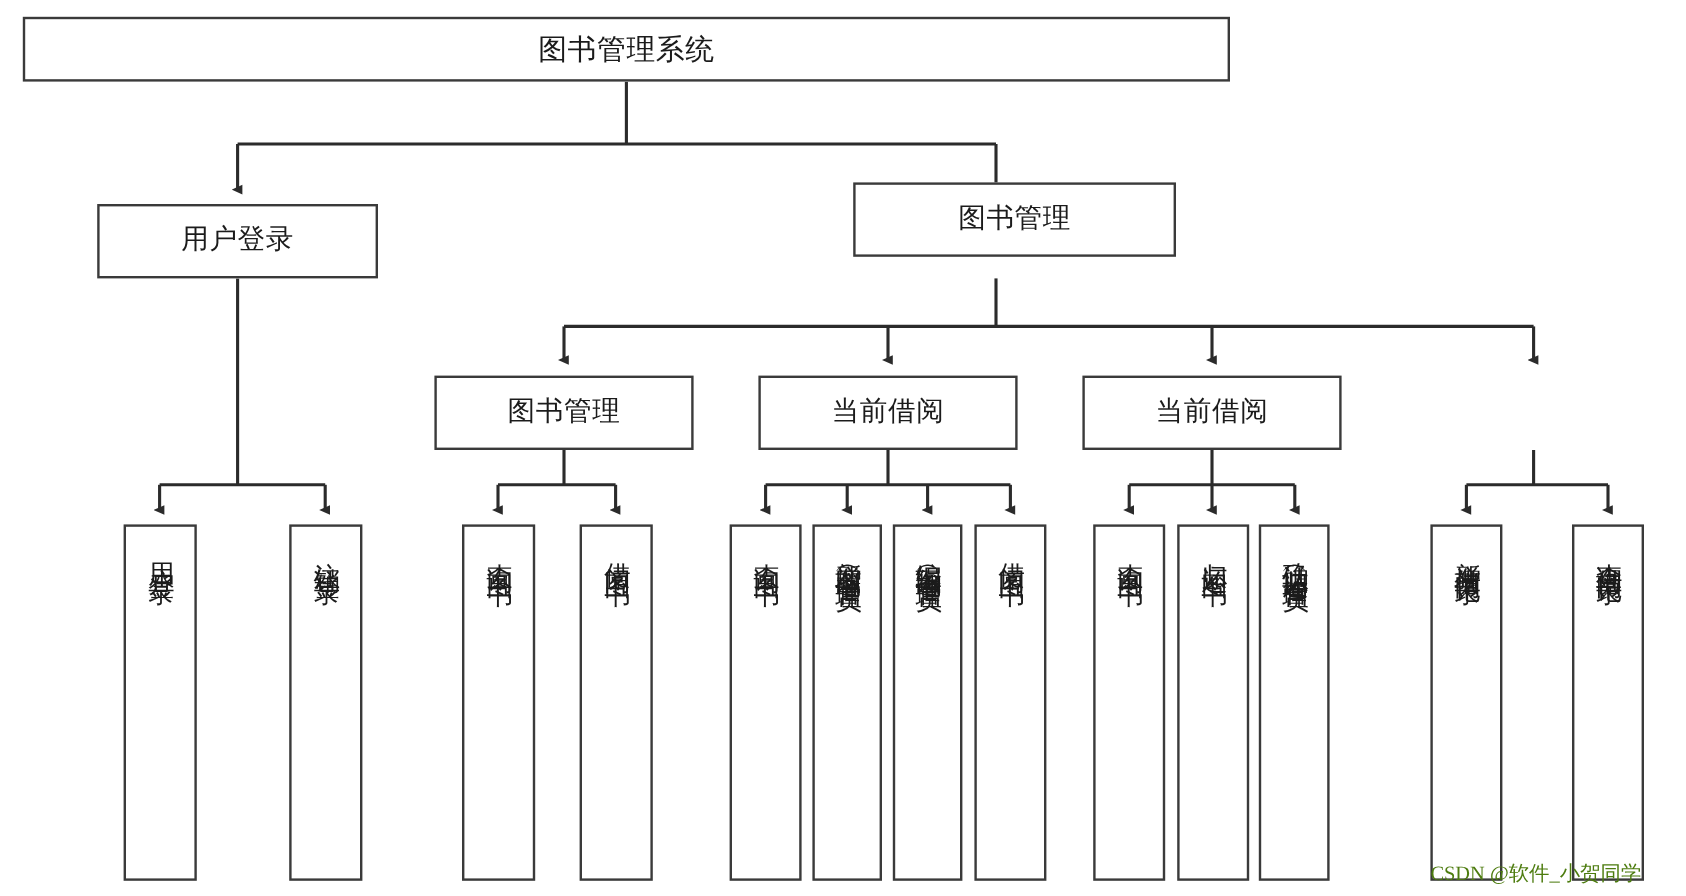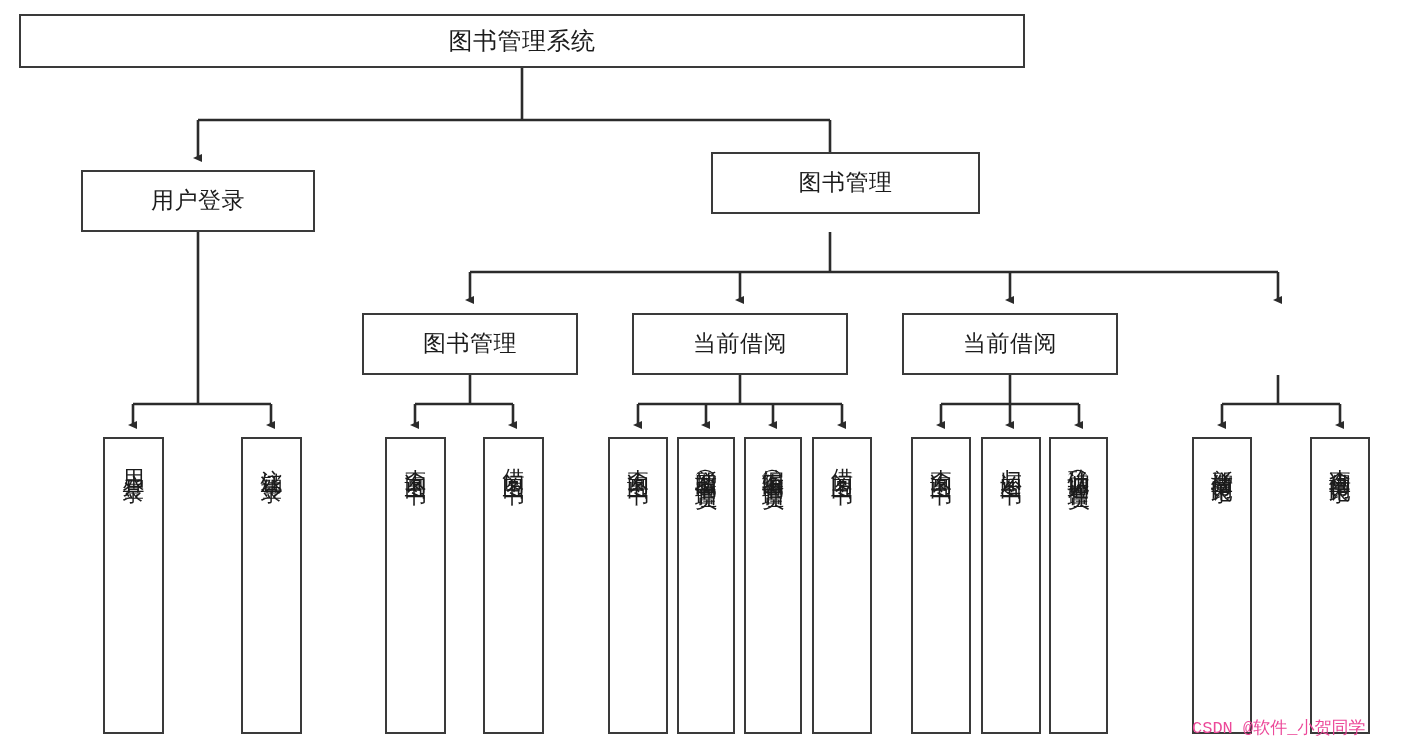--- a/index.html
+++ b/index.html
@@ -63,25 +63,25 @@
     font-size: 22px;
     line-height: 1.0;
     letter-spacing: 5px;
     white-space: nowrap;
   }
   .node.vert.tall .label {
     letter-spacing: 3px;
   }
   .watermark {
     position: absolute;
-    color: #ec4899;
+    color: #4d7c0f;
     font-size: 17px;
     white-space: nowrap;
     z-index: 5;
-    font-family: Liberation Mono, monospace;
+    font-family: Liberation Serif, serif;
   }
 </style>
 </head>
 <body>
 
 <div id="canvas">
 
   <svg id="edges" viewBox="0 0 1405 747" xmlns="http://www.w3.org/2000/svg">
     <defs>
       <marker id="arrow" markerWidth="10" markerHeight="10" refX="5" refY="5" orient="auto" markerUnits="userSpaceOnUse">

